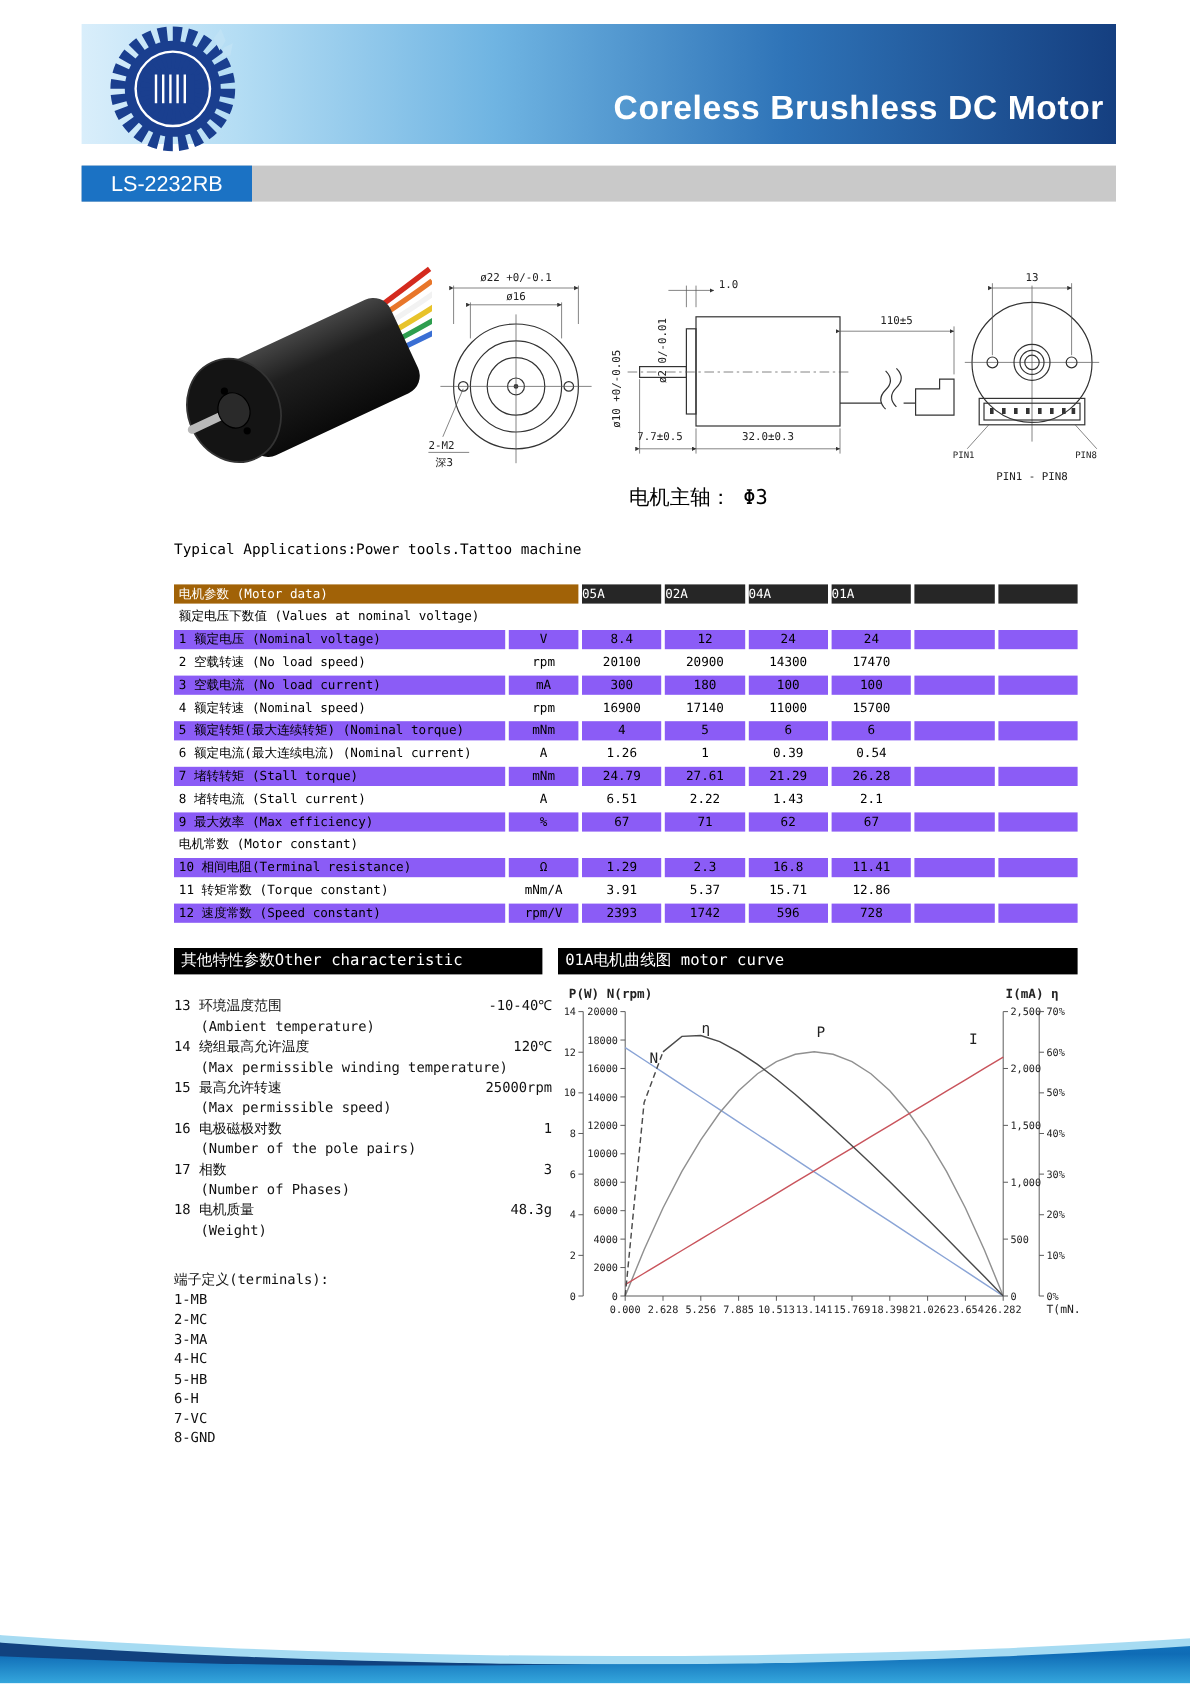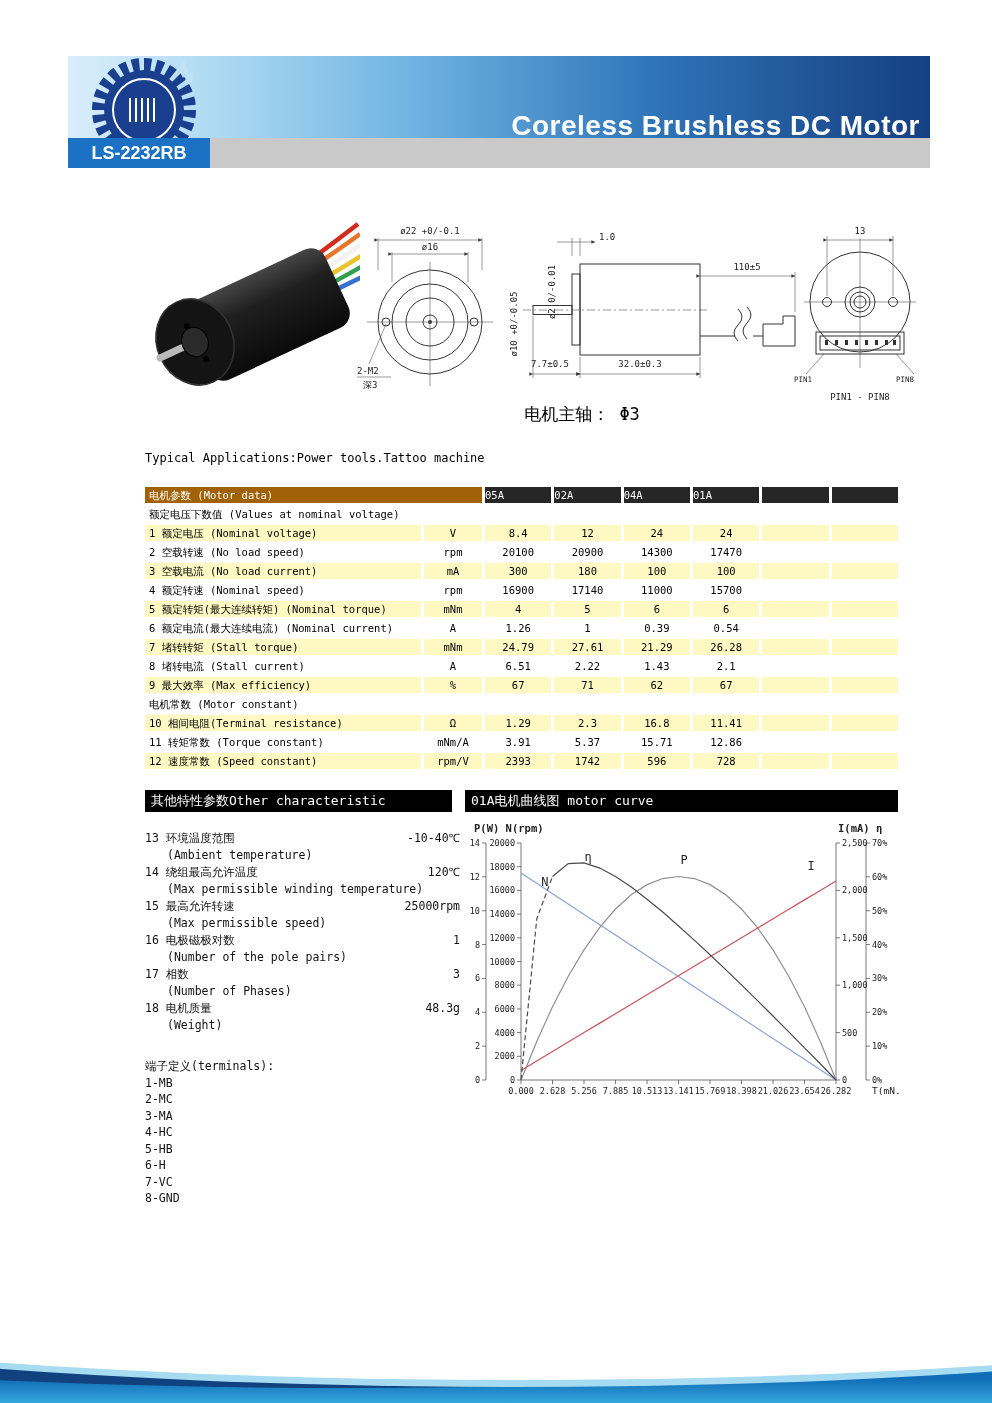--- a/index.html
+++ b/index.html
@@ -1,45 +1,45 @@
 <!DOCTYPE html>
 <html><head>
 <meta charset="utf-8">
 <style>
   html,body{margin:0;padding:0;background:#ffffff;}
   .page{position:relative;width:992px;height:1403px;background:#ffffff;overflow:hidden;
         font-family:"DejaVu Sans Mono", monospace;color:#111;}
   
   .header-band{position:absolute;left:68px;top:20px;width:862px;height:100px;
-      background:linear-gradient(90deg,#d9eefb 0%,#b4ddf4 15%,#6fb4e2 40%,#2f74b8 68%,#153f80 100%);margin-top:36px;}
+      background:linear-gradient(90deg,#d9eefb 0%,#b4ddf4 15%,#6fb4e2 40%,#2f74b8 68%,#153f80 100%);}
   .header-title{position:absolute;right:10px;bottom:14px;color:#fff;font-family:"Liberation Sans",sans-serif;
       font-weight:bold;font-size:28px;letter-spacing:0.5px;}
   .logo{position:absolute;left:14px;top:-6px;}
   .badge-row{position:absolute;left:68px;top:138px;width:862px;height:30px;background:#c9c9c9;}
   .model-badge{position:absolute;left:0;top:0;width:142px;height:30px;background:#1b72c4;color:#fff;
-      font-family:"Liberation Sans",sans-serif;font-weight:bold;font-size:18px;line-height:30px;text-align:center;}
+      font-family:"Liberation Sans",sans-serif;font-weight:normal;font-size:18px;line-height:30px;text-align:center;}
   
   .drawings{position:absolute;left:0;top:205px;width:992px;height:200px;}
   .tech{stroke:#333;fill:none;stroke-width:1;}
   .tech-thin{stroke:#555;fill:none;stroke-width:0.6;}
   .dimtext{font-family:"DejaVu Sans Mono",monospace;font-size:9px;fill:#222;}
   .shaft-note{position:absolute;left:432px;top:403px;width:300px;text-align:center;
       font-size:17px;color:#000;}
   .typical-apps{position:absolute;left:145px;top:451px;font-size:12px;color:#000;}
   
   .motor-table{position:absolute;left:145px;top:487px;width:753px;display:grid;
       grid-template-columns:276px 58px repeat(6,1fr);gap:3px 3px;font-size:10.5px;}
   .motor-table .cell{height:16px;line-height:16px;white-space:nowrap;overflow:visible;}
   .c-hdr{background:#a16207;color:#fff;padding-left:4px;grid-column:span 2;}
   .c-hdrcol{background:#262626;color:#fff;}
   .c-sub{grid-column:1 / -1;background:#fff;color:#000;padding-left:4px;}
   .c-label{padding-left:4px;}
   .c-unit{text-align:center;}
   .c-val{text-align:center;}
-  .shaded{background:#fef9c3;color:#000;}
+  .shaded{background:#8b5cf6;color:#000;}
   .unshaded{background:#fff;color:#000;}
   
   .bar{position:absolute;height:22px;background:#000;color:#fff;font-size:13px;line-height:22px;padding-left:6px;box-sizing:border-box;}
   .bar-left{left:145px;top:790px;width:307px;}
   .bar-right{left:465px;top:790px;width:433px;}
   
   .other-params{position:absolute;left:145px;top:830px;width:315px;font-size:11.5px;}
   .op-item{display:flex;justify-content:space-between;line-height:17px;}
   .op-sub{padding-left:22px;line-height:17px;}
   .terminals{position:absolute;left:145px;top:1058px;font-size:11.5px;line-height:16.5px;}

